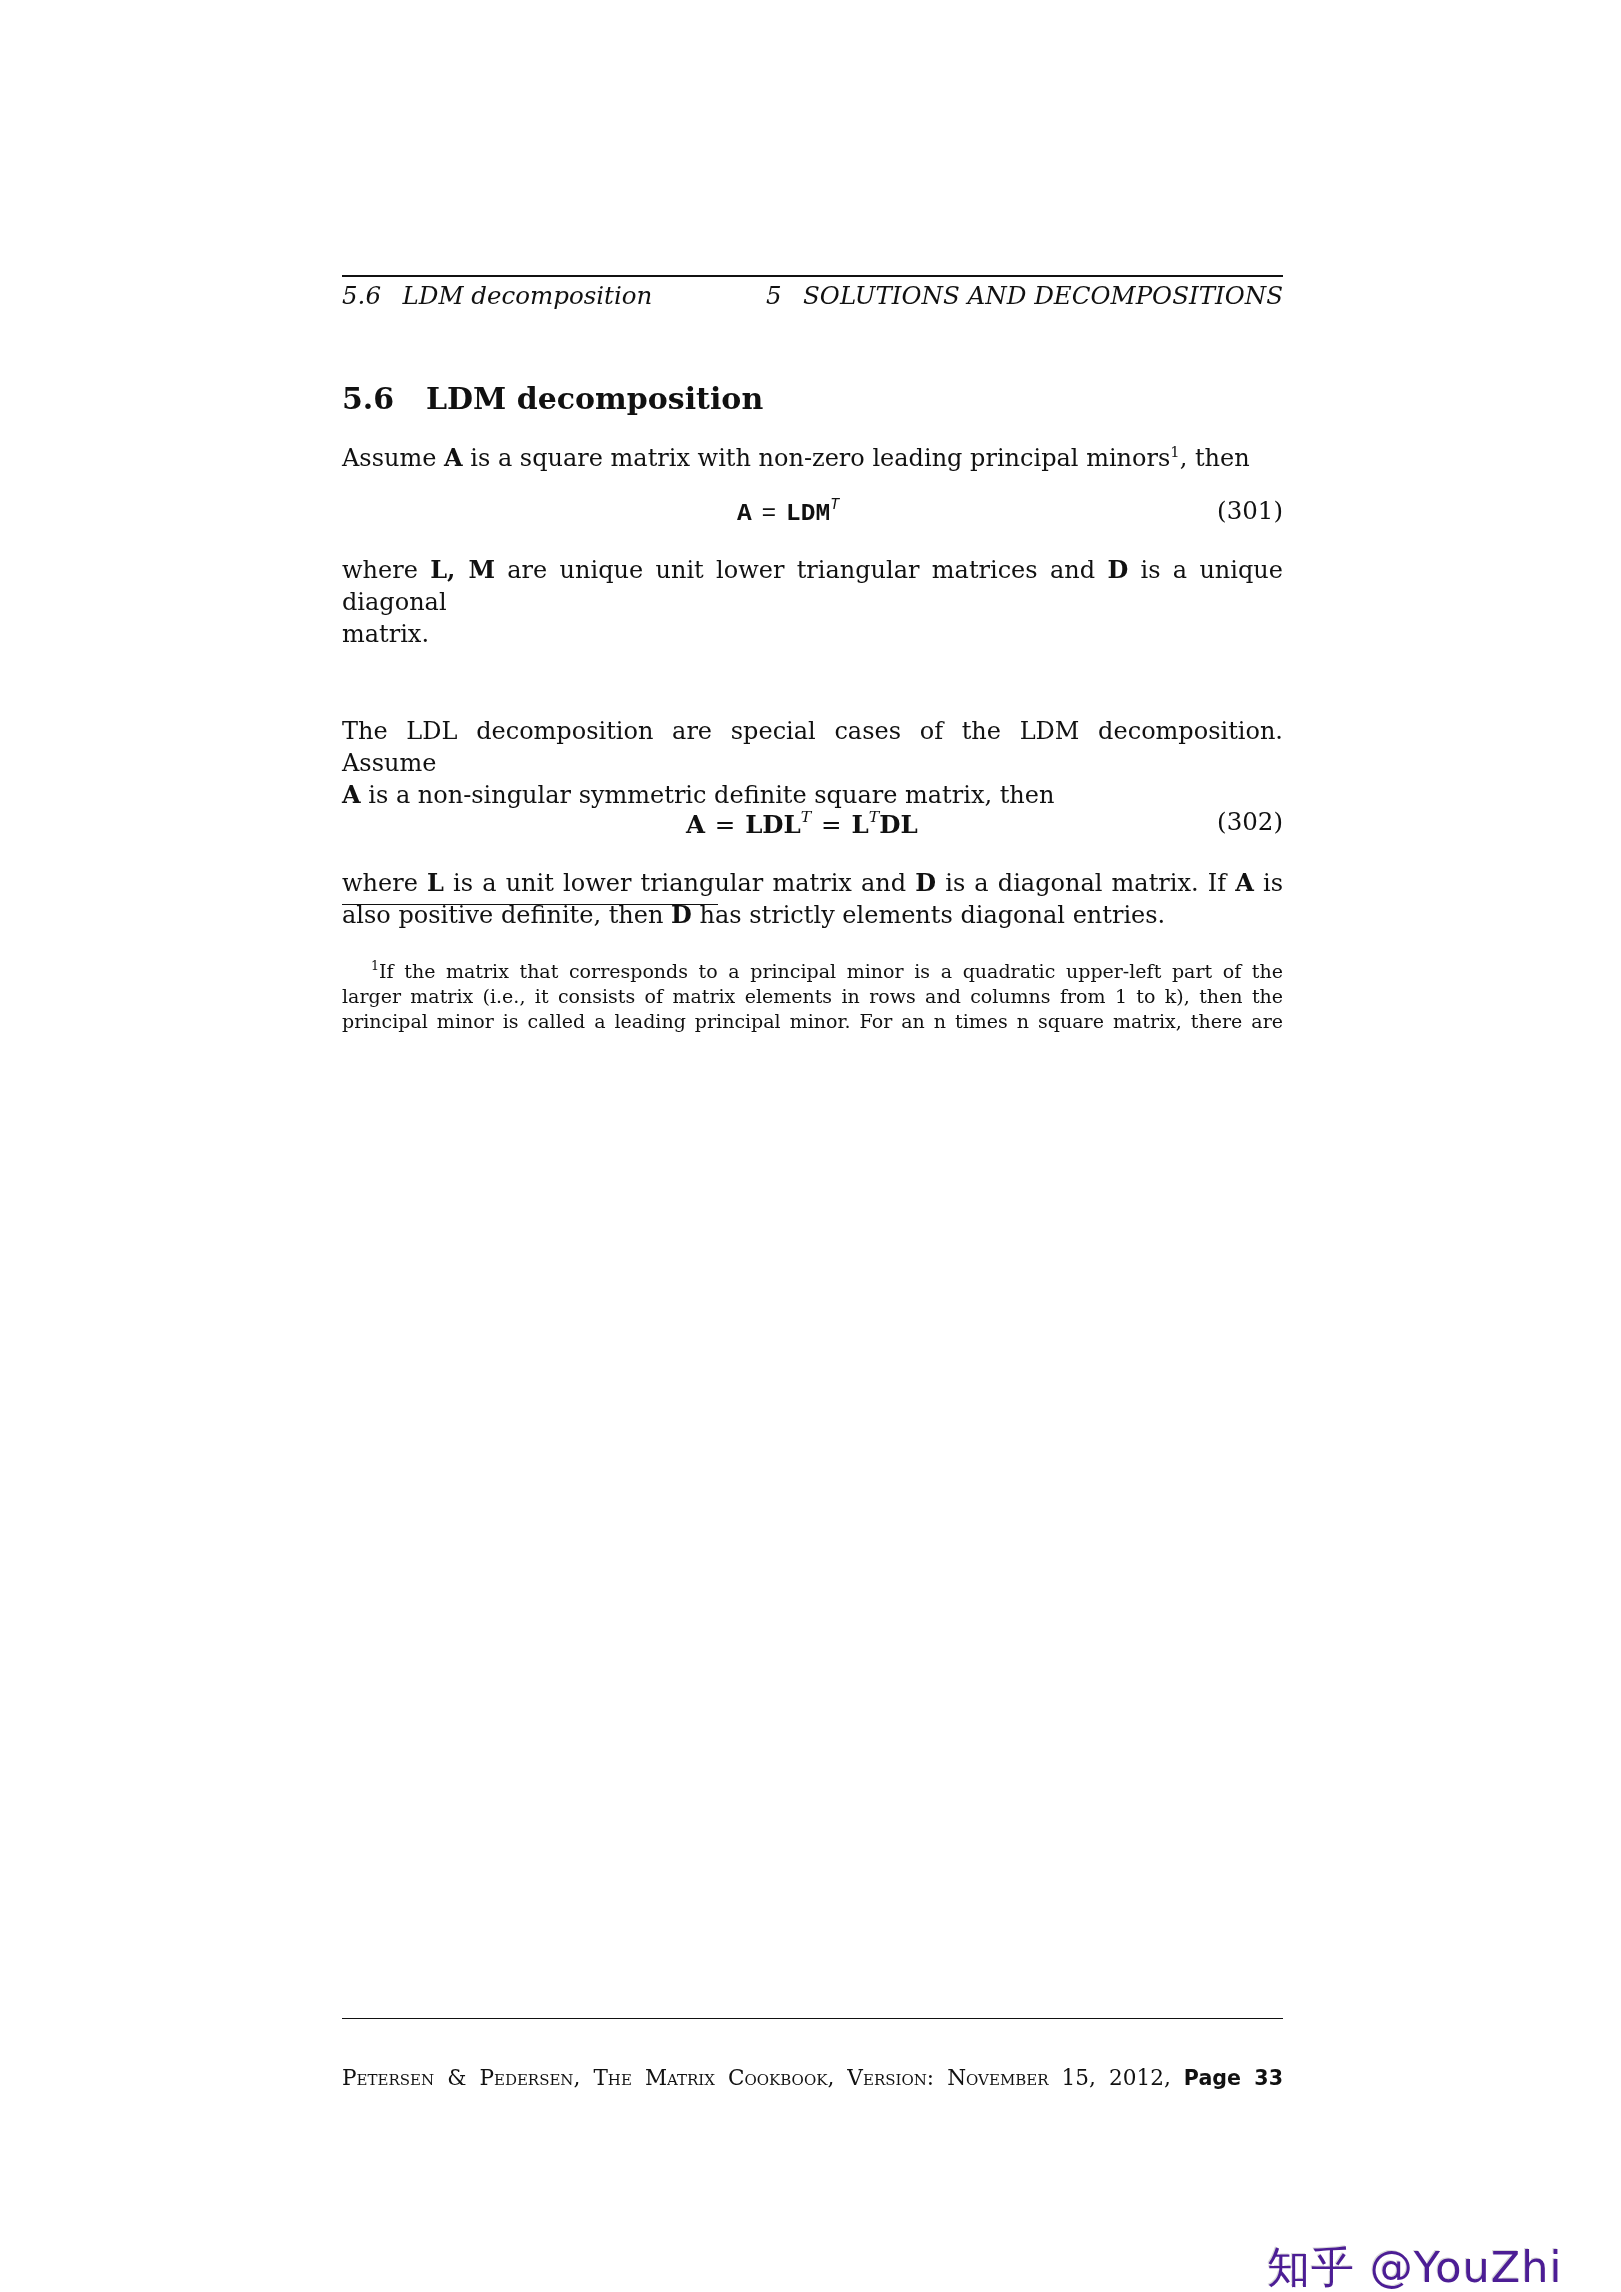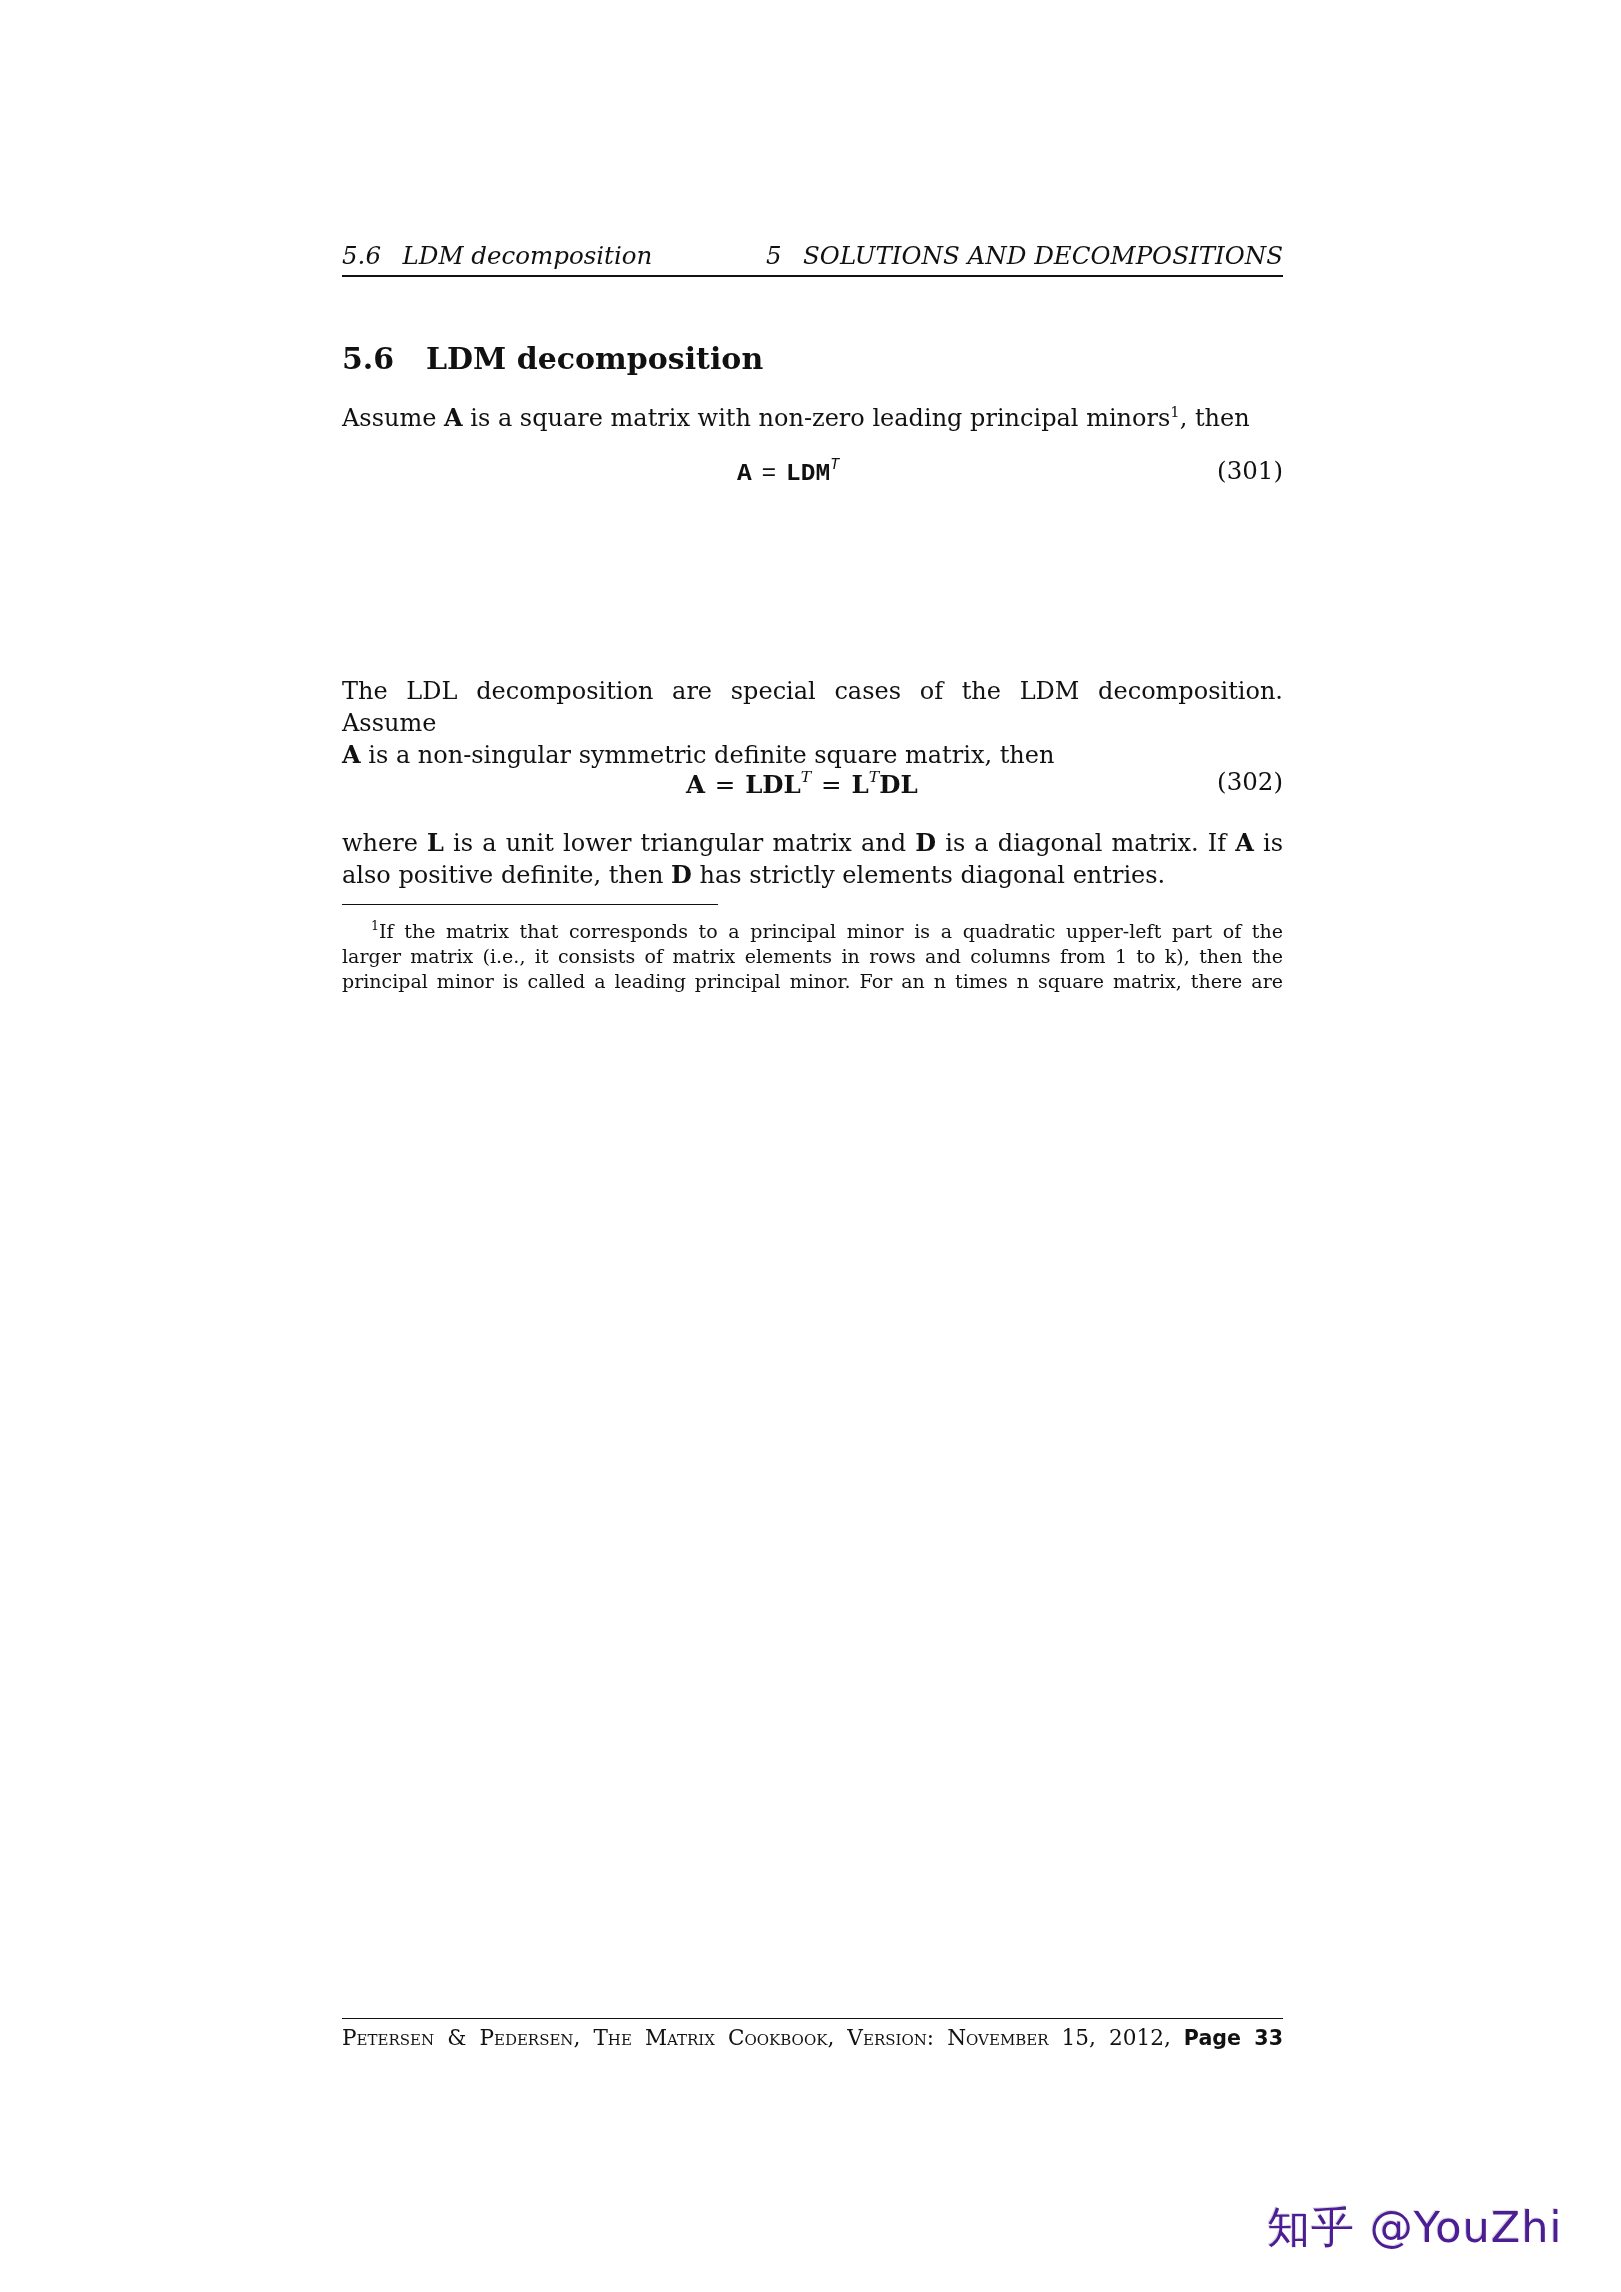--- a/index.html
+++ b/index.html
@@ -1,20 +1,20 @@
 <!DOCTYPE html>
 <html><head>
 <meta charset="utf-8">
 <style>
   html, body { margin: 0; padding: 0; }
   body {
     width: 1621px; height: 2293px; background: #ffffff; position: relative; overflow: hidden;
     font-family: "DejaVu Serif", "Liberation Serif", serif; color: #111;
   }
-  .abs { position: absolute; white-space: nowrap; }
+  .abs { position: absolute; white-space: nowrap; margin-top: 40px; }
   .page { position: absolute; left: 0; top: 0; width: 1621px; height: 2293px; }
 
   
   .run-head { left: 342px; width: 941px; top: 241px; height: 31px; font-style: italic; font-size: 24.5px; }
   .run-head .left { position: absolute; left: 0; top: 0; }
   .run-head .right { position: absolute; right: 0; top: 0; }
   .run-head .num { margin-right: 21.6px; }
   .rule { position: absolute; background: #111; height: 1.5px; }
 
   
@@ -69,20 +69,24 @@
 
   <div class="abs para" style="top:396px;">
     <span class="line last"><span>Assume </span><b>A</b><span> is a square matrix with non-zero leading principal minors</span><sup style="font-size:14.7px;">1</sup><span>, then</span></span>
   </div>
 
   <div class="abs eq" style="left:737px; top:456px;font-family:Liberation Mono, monospace;">
     <span>A</span><span class="op">=</span><span>LDM</span><sup>T</sup>
   </div>
   <div class="abs eq-num" style="top:456px;">(301)</div>
 
+  <div class="abs para" style="top:514px;">
+    <span class="line"><span>where </span><b>L, M</b><span> are unique unit lower triangular matrices and </span><b>D</b><span> is a unique diagonal</span></span>
+    <span class="line last"><span>matrix.</span></span>
+  </div>
 
 
   <div class="abs para" style="top:675px;">
     <span class="line"><span>The LDL decomposition are special cases of the LDM decomposition.  Assume</span></span>
     <span class="line last"><b>A</b><span> is a non-singular symmetric definite square matrix, then</span></span>
   </div>
 
   <div class="abs eq" style="left:686px; top:767px;">
     <span>A</span><span class="op">=</span><span>LDL</span><sup>T</sup><span class="op">=</span><span>L</span><sup>T</sup><span>DL</span>
   </div>

